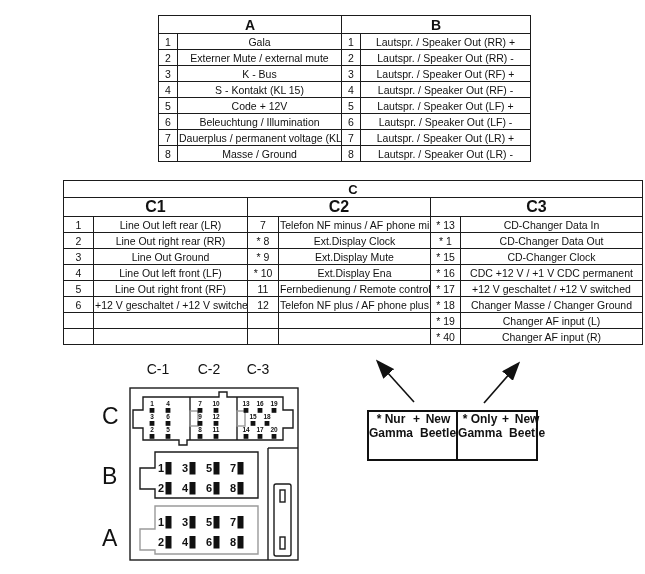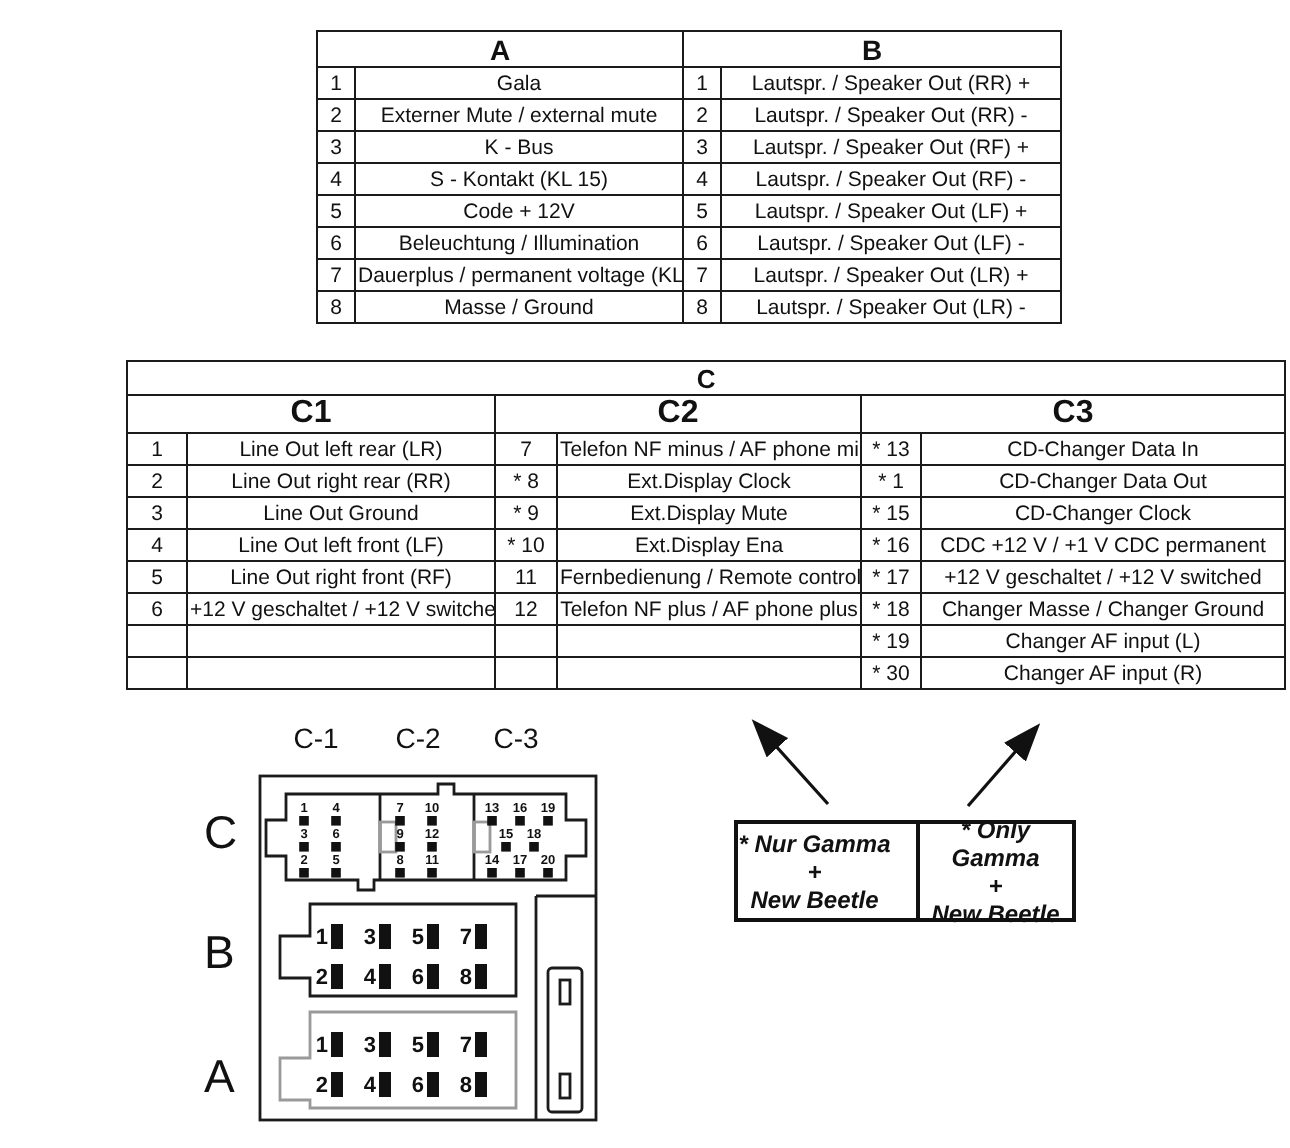--- a/index.html
+++ b/index.html
@@ -19,22 +19,22 @@
   .ln{stroke:#1b1b1b;stroke-width:1.4;fill:none;}
   .grayln{stroke:#9a9a9a;stroke-width:1.4;fill:none;}
   .clabel{font-size:14px;fill:#111;}
   .biglabel{font-size:23px;fill:#111;}
   .pin-num{font-size:6.5px;font-weight:bold;fill:#111;}
   .pin-sq{fill:#111;stroke:none;}
   .ba-num{font-size:11px;font-weight:bold;fill:#111;}
   .ba-pin{fill:#111;stroke:none;}
   #note-box{position:absolute;left:367px;top:410px;width:167px;height:47px;border:2px solid #111;
          display:flex;background:#fff;font-weight:bold;font-size:12px;text-align:center;}
-  .notecell{flex:1;display:flex;flex-direction:column;justify-content:center;line-height:14px;font-style:italic;}
-  .notecell.right{border-left:2px solid #111;margin-left:12px;}
+  .notecell{flex:1;display:flex;flex-direction:row;justify-content:center;line-height:14px;}
+  .notecell.right{border-left:2px solid #111;}
 </style>
 </head>
 <body>
 
 <div id="stage">
 
   <table class="tbl" id="table-ab">
     <colgroup>
         <col style="width:19px">
         <col style="width:164px">
@@ -173,21 +173,21 @@
           <td></td>
           <td></td>
           <td class="b">* 19</td>
           <td class="b">Changer AF input (L)</td>
         </tr>
         <tr>
           <td></td>
           <td></td>
           <td></td>
           <td></td>
-          <td class="b">* 30</td>
+          <td class="b">* 40</td>
           <td class="b">Changer AF input (R)</td>
         </tr>
       </tbody>
   </table>
 
   <svg id="connector-svg" style="left:95px;top:350px;width:210px;height:218px" viewBox="95 350 210 218">
     <text class="clabel" x="158" y="374" text-anchor="middle">C-1</text>
     <text class="clabel" x="209" y="374" text-anchor="middle">C-2</text>
     <text class="clabel" x="258" y="374" text-anchor="middle">C-3</text>
 

